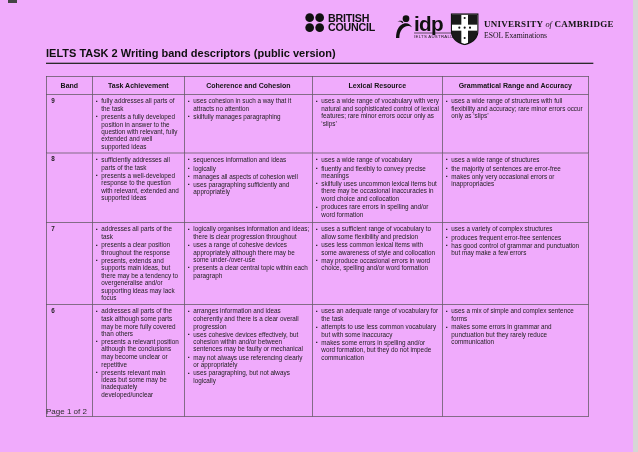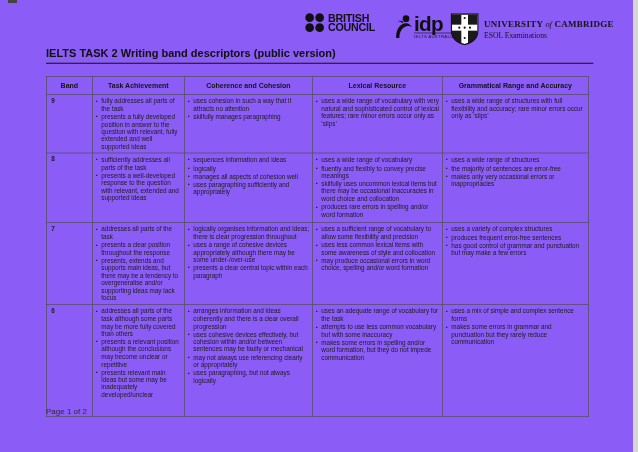--- a/index.html
+++ b/index.html
@@ -1,16 +1,16 @@
 <!DOCTYPE html>
 <html><head>
 <meta charset="utf-8">
 <style>
   html,body{margin:0;padding:0;background:#ffffff;}
-  .viewport{position:relative;width:638px;height:452px;overflow:hidden;background:#8b5cf6;
+  .viewport{position:relative;width:638px;height:452px;overflow:hidden;background:#f0abfc;
             font-family:"Liberation Sans",sans-serif;color:#1c1c1c;}
   .scan-edge{position:absolute;right:0;top:0;width:5px;height:452px;background:#d6d6d6;z-index:9;}
   .scan-mark{position:absolute;left:8px;top:0;width:9px;height:3px;background:#444;z-index:9;}
   .scale{position:absolute;left:0;top:0;width:957px;height:678px;
          transform:scale(0.66667);transform-origin:0 0;}
 
   
   .logo-bc{position:absolute;left:458px;top:20px;display:flex;align-items:center;gap:5px;}
   .bc-dots{display:grid;grid-template-columns:14px 14px;grid-auto-rows:14px;gap:1px;}
   .bc-dots i{display:block;width:13px;height:13px;border-radius:50%;background:#111;}

